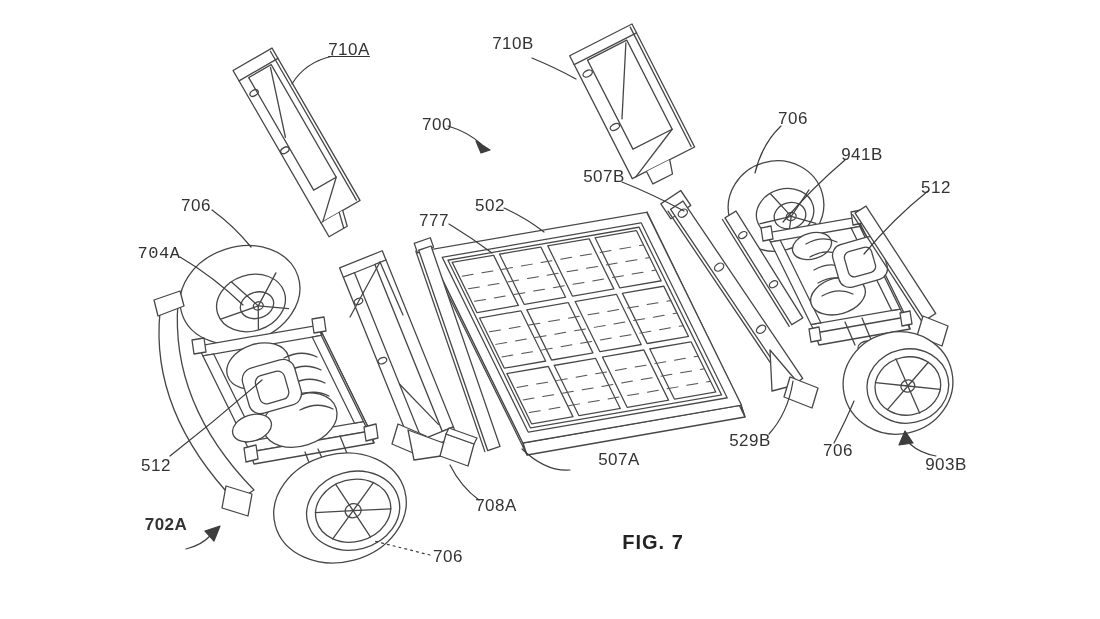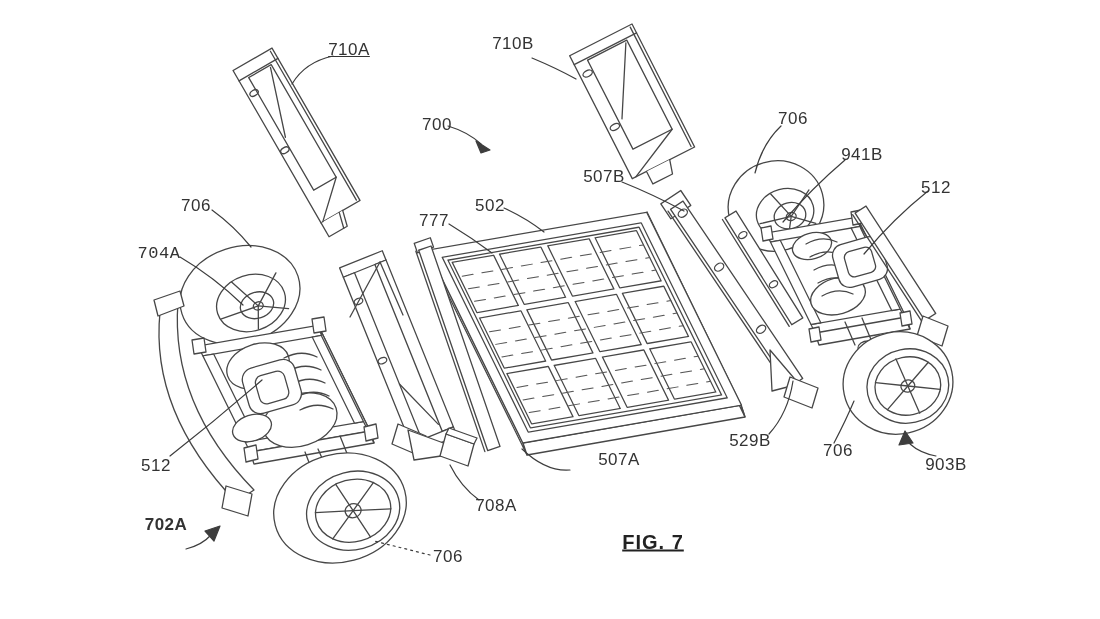--- a/index.html
+++ b/index.html
@@ -302,15 +302,15 @@
       <div class="ref" style="left: 156px; top: 466px;">512</div>
       <div class="ref" style="left: 166px; top: 525px; font-weight: bold;">702A</div>
       <div class="ref" style="left: 448px; top: 557px;">706</div>
       <div class="ref" style="left: 496px; top: 506px;">708A</div>
       <div class="ref" style="left: 588px; top: 460px; margin-left: 31px;">507A</div>
       <div class="ref" style="left: 750px; top: 441px;">529B</div>
       <div class="ref" style="left: 838px; top: 451px;">706</div>
       <div class="ref" style="left: 946px; top: 465px;">903B</div>
     </div>
 
-<div class="caption" style="left: 653px; top: 542px; text-decoration: underline;">FIG. 7</div>
+<div class="caption" style="left: 653px; top: 542px;">FIG. 7</div>
 
 </div>
 
 </body></html>

